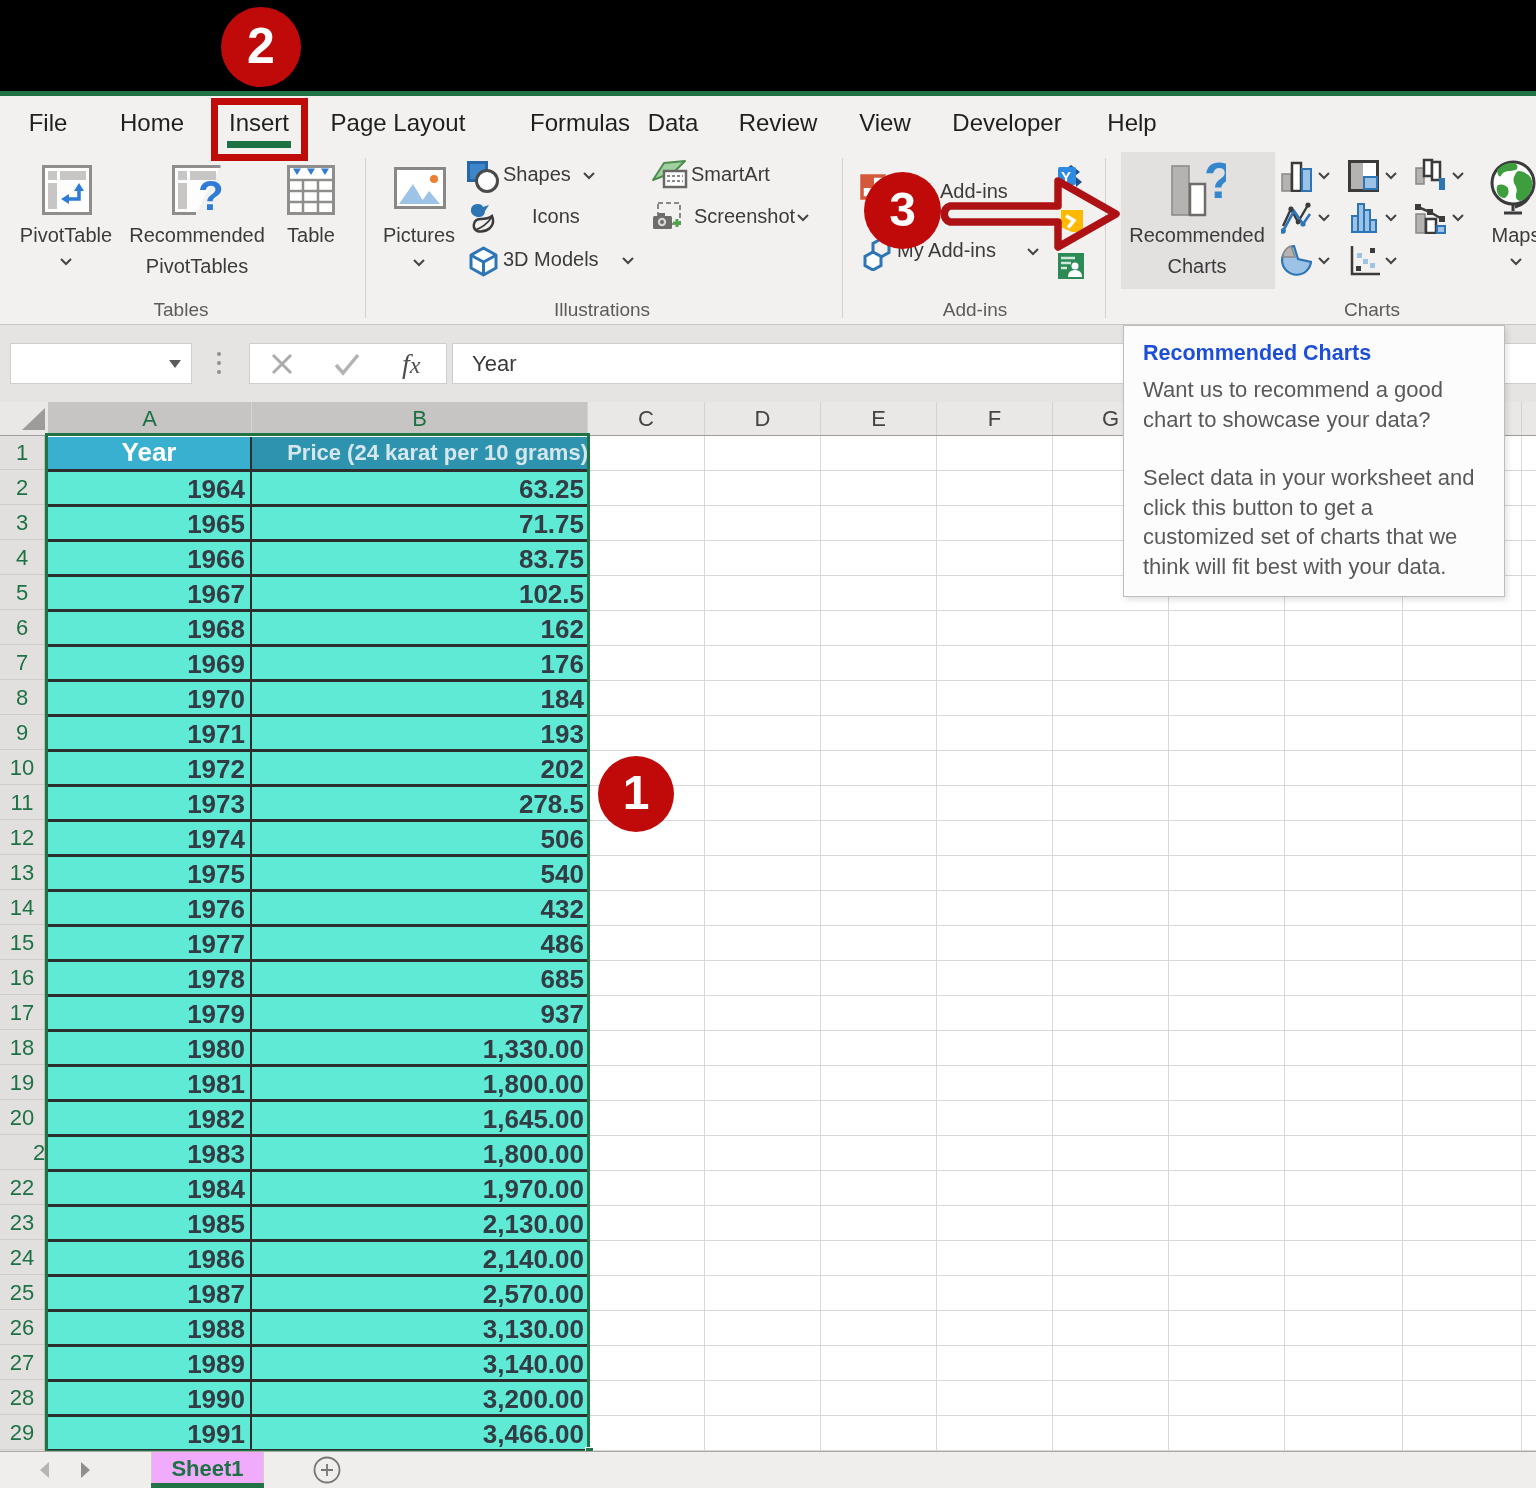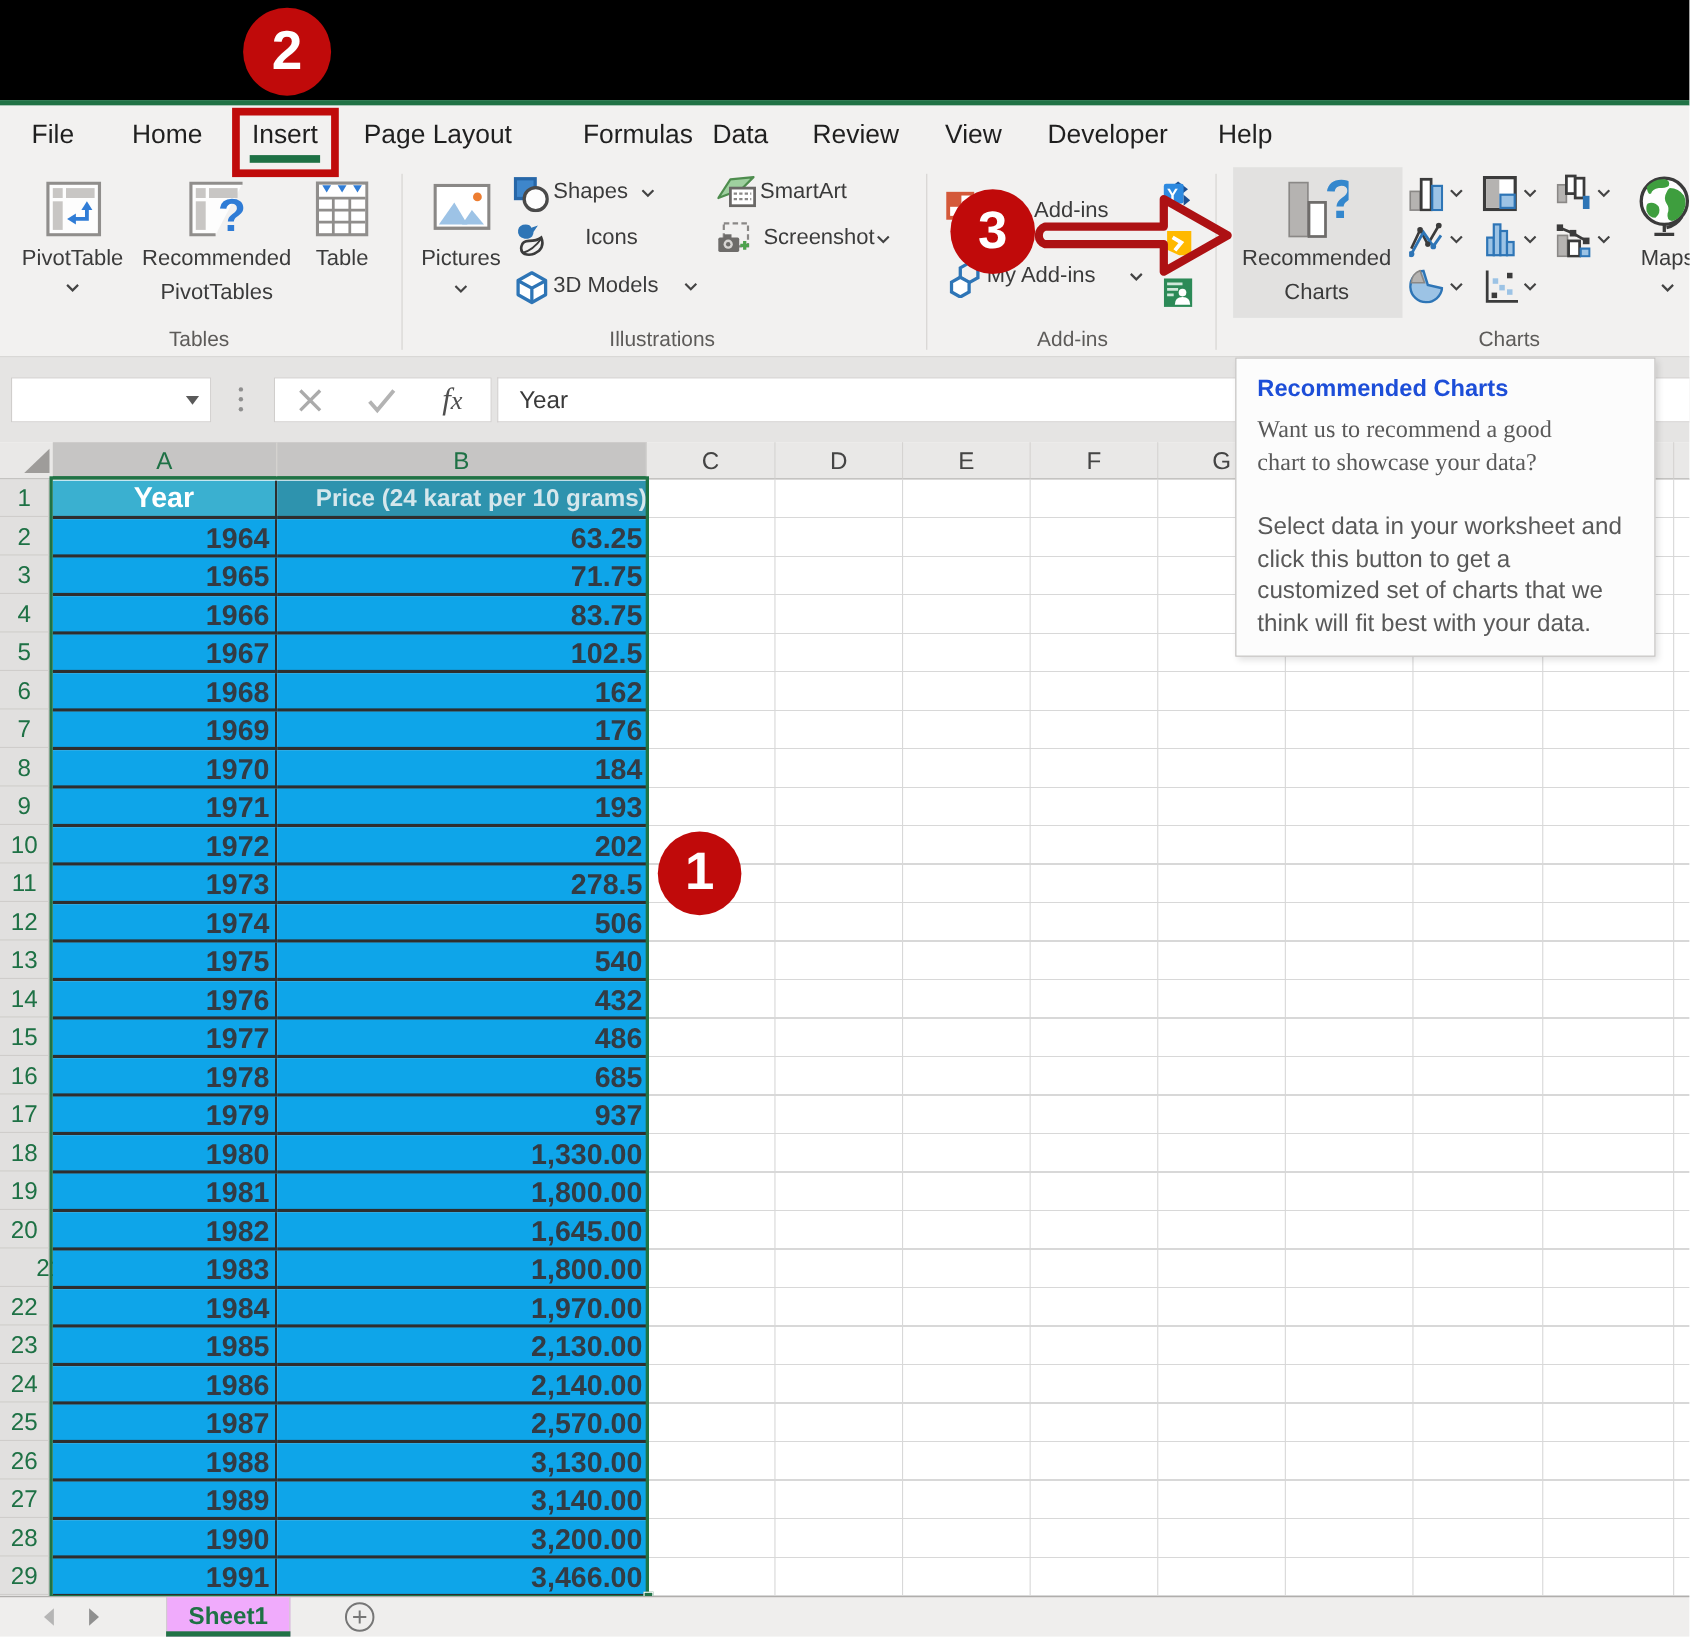--- a/index.html
+++ b/index.html
@@ -28,21 +28,21 @@
 
 #grid { left:0; top:436px; width:1536px; height:1015px; background:#fff; }
 #rowhdr { left:0; top:0; width:45px; height:1015px; background:#e1e0df; border-right:1px solid #c0bebc; }
 .rownum { position:absolute; left:0; width:44px; text-align:center; font-size:22px; color:#1e7145; border-bottom:1px solid #cfcdcb; }
 .vline { position:absolute; top:0; width:1px; height:1015px; background:#d8d8d8; }
 #hlines { position:absolute; left:45px; top:0; width:1491px; height:1015px;
   background-image:repeating-linear-gradient(to bottom, transparent 0, transparent 34px, #d8d8d8 34px, #d8d8d8 35px); }
 
 #dtable { left:48px; top:1px; width:540px; height:1014px; }
 .drow { position:relative; width:540px; height:35px; }
-.ca, .cb { position:absolute; top:0; height:35px; background:#0ea5e9; border-bottom:3px solid #2e2e2e; font-weight:bold; font-size:26px; color:#333b44; text-align:right; line-height:35px; }
+.ca, .cb { position:absolute; top:0; height:35px; background:#5eead4; border-bottom:3px solid #2e2e2e; font-weight:bold; font-size:26px; color:#333b44; text-align:right; line-height:35px; }
 .ca { left:0; width:204px; border-right:2px solid #2e2e2e; padding-right:5px; }
 .cb { left:204px; width:336px; padding-right:4px; }
 #selborder { left:45px; top:433px; width:545px; height:1020px; border:3px solid #1f7345; pointer-events:none; }
 
 #tabbar { left:0; top:1451px; width:1536px; height:37px; background:#efeeed; border-top:1px solid #a9a7a5; }
 #sheettab { left:151px; top:1452px; width:113px; height:36px; background:#f0abfc; border-left:1px solid #d0cecc; border-right:1px solid #d0cecc; text-align:center; font-size:22px; font-weight:bold; color:#1e7145; line-height:34px; }
 #sheetgreen { left:151px; top:1483px; width:113px; height:5px; background:#217346; }
 
 .redcircle { position:absolute; border-radius:50%; background:#c00a0a; color:#fff; font-weight:bold; text-align:center; }
 #tooltip { left:1123px; top:325px; width:382px; height:272px; background:#fcfcfc; border:1px solid #bfbdbb; box-shadow:2px 3px 6px rgba(0,0,0,0.12); }
@@ -485,21 +485,21 @@
 <div id="sheetgreen" class="abs"></div>
 <svg class="abs" style="left:313px; top:1456px;" width="28" height="28" viewBox="0 0 28 28">
   <circle cx="14" cy="14" r="12.5" fill="none" stroke="#767676" stroke-width="1.8"></circle>
   <path d="M14,8 L14,20 M8,14 L20,14" stroke="#767676" stroke-width="1.8"></path>
 </svg>
 
 <div id="tooltip" class="abs">
   <div class="ttl" style="left:19px; top:332px; font-weight:bold; font-size:23px; color:#3a3a3a; position:absolute;"></div>
 </div>
 <div class="abs" style="left:1143px; top:341px; font-weight:bold; font-size:21.5px; color:#1d4ed8;">Recommended Charts</div>
-<div class="ttl abs" style="left:1143px; top:375px;font-family:Liberation Serif, serif;">Want us to recommend a good<br>chart to showcase your data?</div>
+<div class="ttl abs" style="left:1143px; top:375px;">Want us to recommend a good<br>chart to showcase your data?</div>
 <div class="ttl abs" style="left:1143px; top:463px;">Select data in your worksheet and<br>click this button to get a<br>customized set of charts that we<br>think will fit best with your data.</div>
 
 <div class="redcircle" style="left:221px; top:7px; width:80px; height:80px; font-size:50px; line-height:78px;">2</div>
 <div class="redcircle" style="left:864px; top:172px; width:77px; height:77px; font-size:48px; line-height:75px;">3</div>
 <div class="redcircle" style="left:598px; top:756px; width:76px; height:76px; font-size:48px; line-height:74px;">1</div>
 <svg class="abs" style="left:940px; top:170px;" width="185" height="90" viewBox="0 0 185 90">
   <path d="M 10,36 L 118,36 L 118,11 L 176,44 L 118,77 L 118,52 L 10,52 A 8.5,8.5 0 0 1 10,36 Z" fill="none" stroke="#ad1113" stroke-width="7.5" stroke-linejoin="round"></path>
 </svg>
 
 </body></html>

